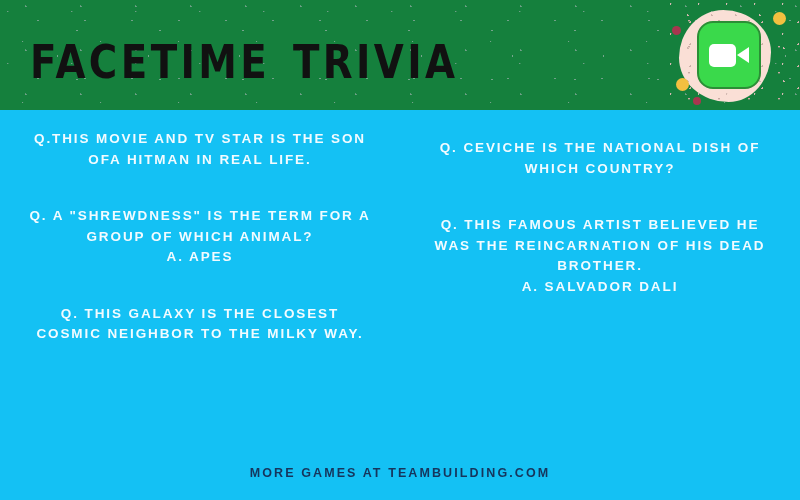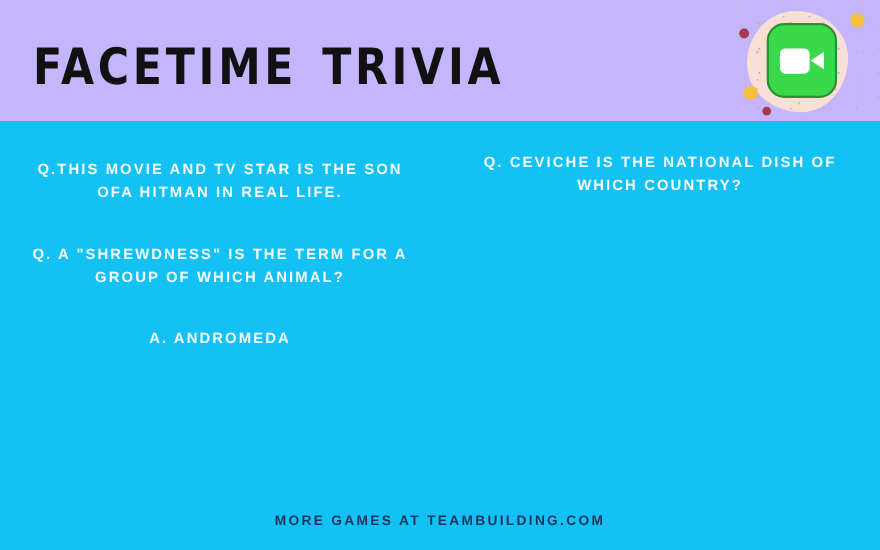--- a/index.html
+++ b/index.html
@@ -24,21 +24,21 @@
     overflow: hidden;
   }
 
   
   .header {
     position: absolute;
     top: 0;
     left: 0;
     width: 800px;
     height: 110px;
-    background: #c4b5fd;
+    background: #15803d;
     overflow: hidden;
   }
 
   .header-speckle {
     position: absolute;
     inset: 0;
     opacity: 0.55;
     background-image:
       radial-gradient(circle at 12% 22%, #b9b9c4 0.7px, transparent 0.9px),
       radial-gradient(circle at 29% 68%, #c2c2cc 0.7px, transparent 0.9px),
@@ -165,21 +165,21 @@
     display: flex;
   }
 
   .column {
     width: 400px;
     padding: 0 28px;
     display: flex;
     flex-direction: column;
   }
 
-  .column-left  { padding-top: 19px; margin-top: 15px; }
+  .column-left  { padding-top: 19px; }
   .column-right { padding-top: 28px; }
 
   .qa-block {
     text-align: center;
     color: #f2fbff;
     font-size: 13.5px;
     font-weight: 700;
     letter-spacing: 1.9px;
     line-height: 20.5px;
     text-transform: uppercase;
@@ -244,37 +244,40 @@
 
     <div class="column column-left">
       <div class="qa-block">
         <span class="qa-question">Q.THIS MOVIE AND TV STAR IS THE SON OFA HITMAN IN REAL LIFE.</span>
       </div>
 
       <div class="gap-lg"></div>
 
       <div class="qa-block">
         <span class="qa-question">Q. A "SHREWDNESS" IS THE TERM FOR A GROUP OF WHICH ANIMAL?</span>
+        <span class="qa-answer">A. APES</span>
       </div>
 
       <div class="gap-lg"></div>
 
       <div class="qa-block">
-        <span class="qa-answer">A. ANDROMEDA</span>
+        <span class="qa-question">Q. THIS GALAXY IS THE CLOSEST COSMIC NEIGHBOR TO THE MILKY WAY.</span>
       </div>
     </div>
 
     <div class="column column-right">
       <div class="qa-block">
         <span class="qa-question">Q. CEVICHE IS THE NATIONAL DISH OF WHICH COUNTRY?</span>
       </div>
 
       <div class="gap-rt"></div>
 
       <div class="qa-block">
+        <span class="qa-question">Q. THIS FAMOUS ARTIST BELIEVED HE WAS THE REINCARNATION OF HIS DEAD BROTHER.</span>
+        <span class="qa-answer">A. SALVADOR DALI</span>
       </div>
     </div>
 
   </div>
 
   <div class="footer">
     <div class="footer-text">More games at teambuilding.com</div>
   </div>
 
 </div>

